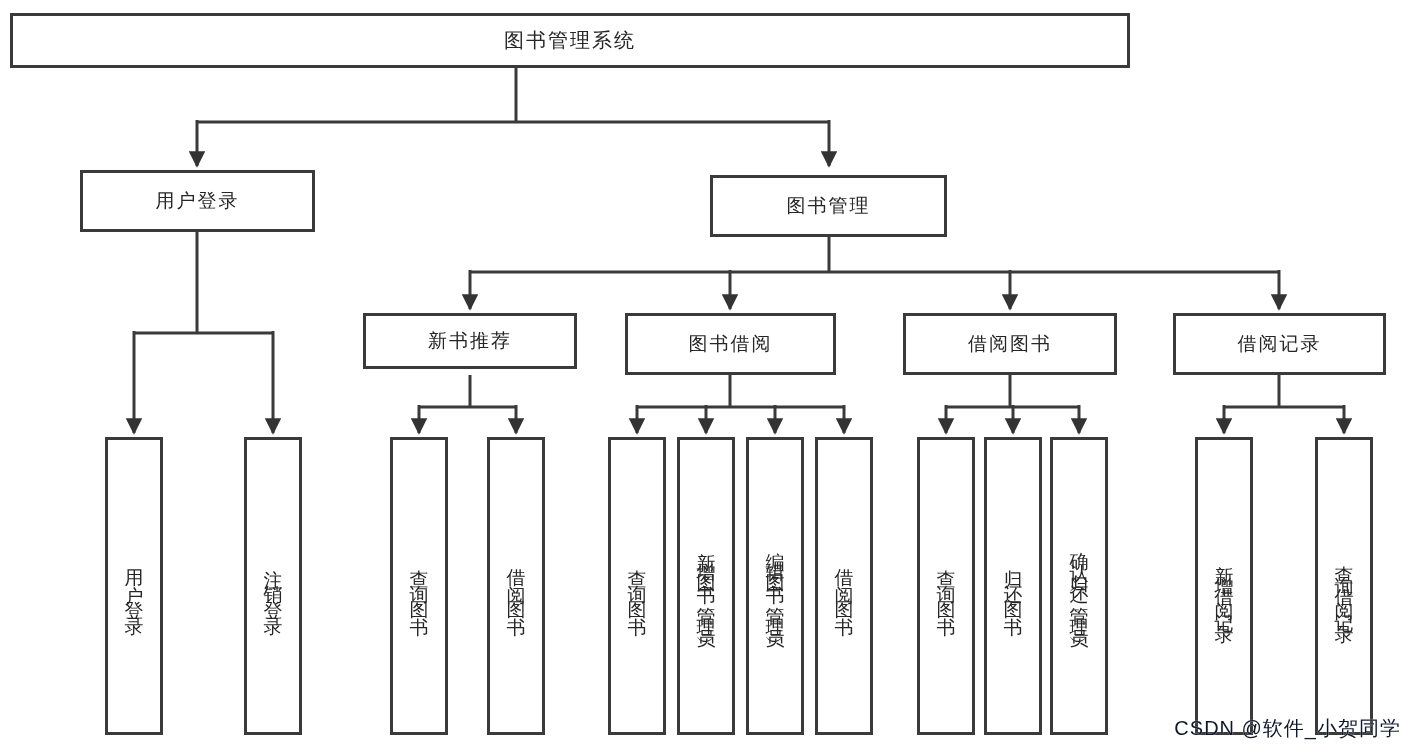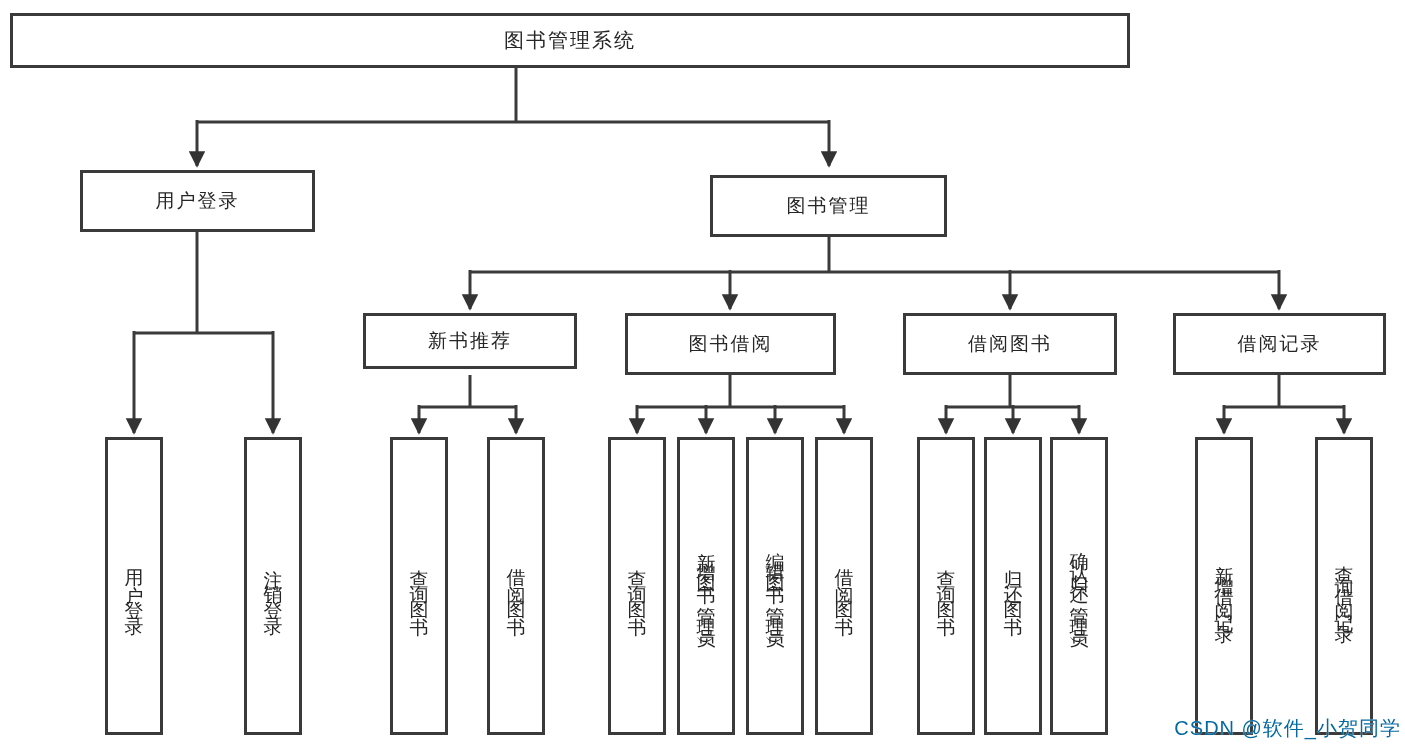--- a/index.html
+++ b/index.html
@@ -18,21 +18,21 @@
   }
   .h-node { font-size:19px; letter-spacing:2px; white-space:nowrap; }
   .root-node { font-size:20px; }
   .leaf .v-label {
     writing-mode:vertical-rl; text-orientation:mixed;
     font-size:19px; line-height:1.05; letter-spacing:13px;
     white-space:nowrap;
   }
   .watermark {
     position:absolute; right:4px; top:715px; z-index:3;
-    font-size:20px; color:#0369a1; letter-spacing:1px;
+    font-size:20px; color:#0f172a; letter-spacing:1px;
     text-shadow:0 0 1px #ffffff;
   }
 </style>
 </head>
 <body>
 
 <svg id="connectors" width="1405" height="747">
   <defs>
     <marker id="arrow" viewBox="0 0 10 10" refX="9" refY="5" markerWidth="7" markerHeight="5.5" orient="auto-start-reverse" markerUnits="strokeWidth">
       <path d="M0,0 L10,5 L0,10 z" fill="#333333"></path>

